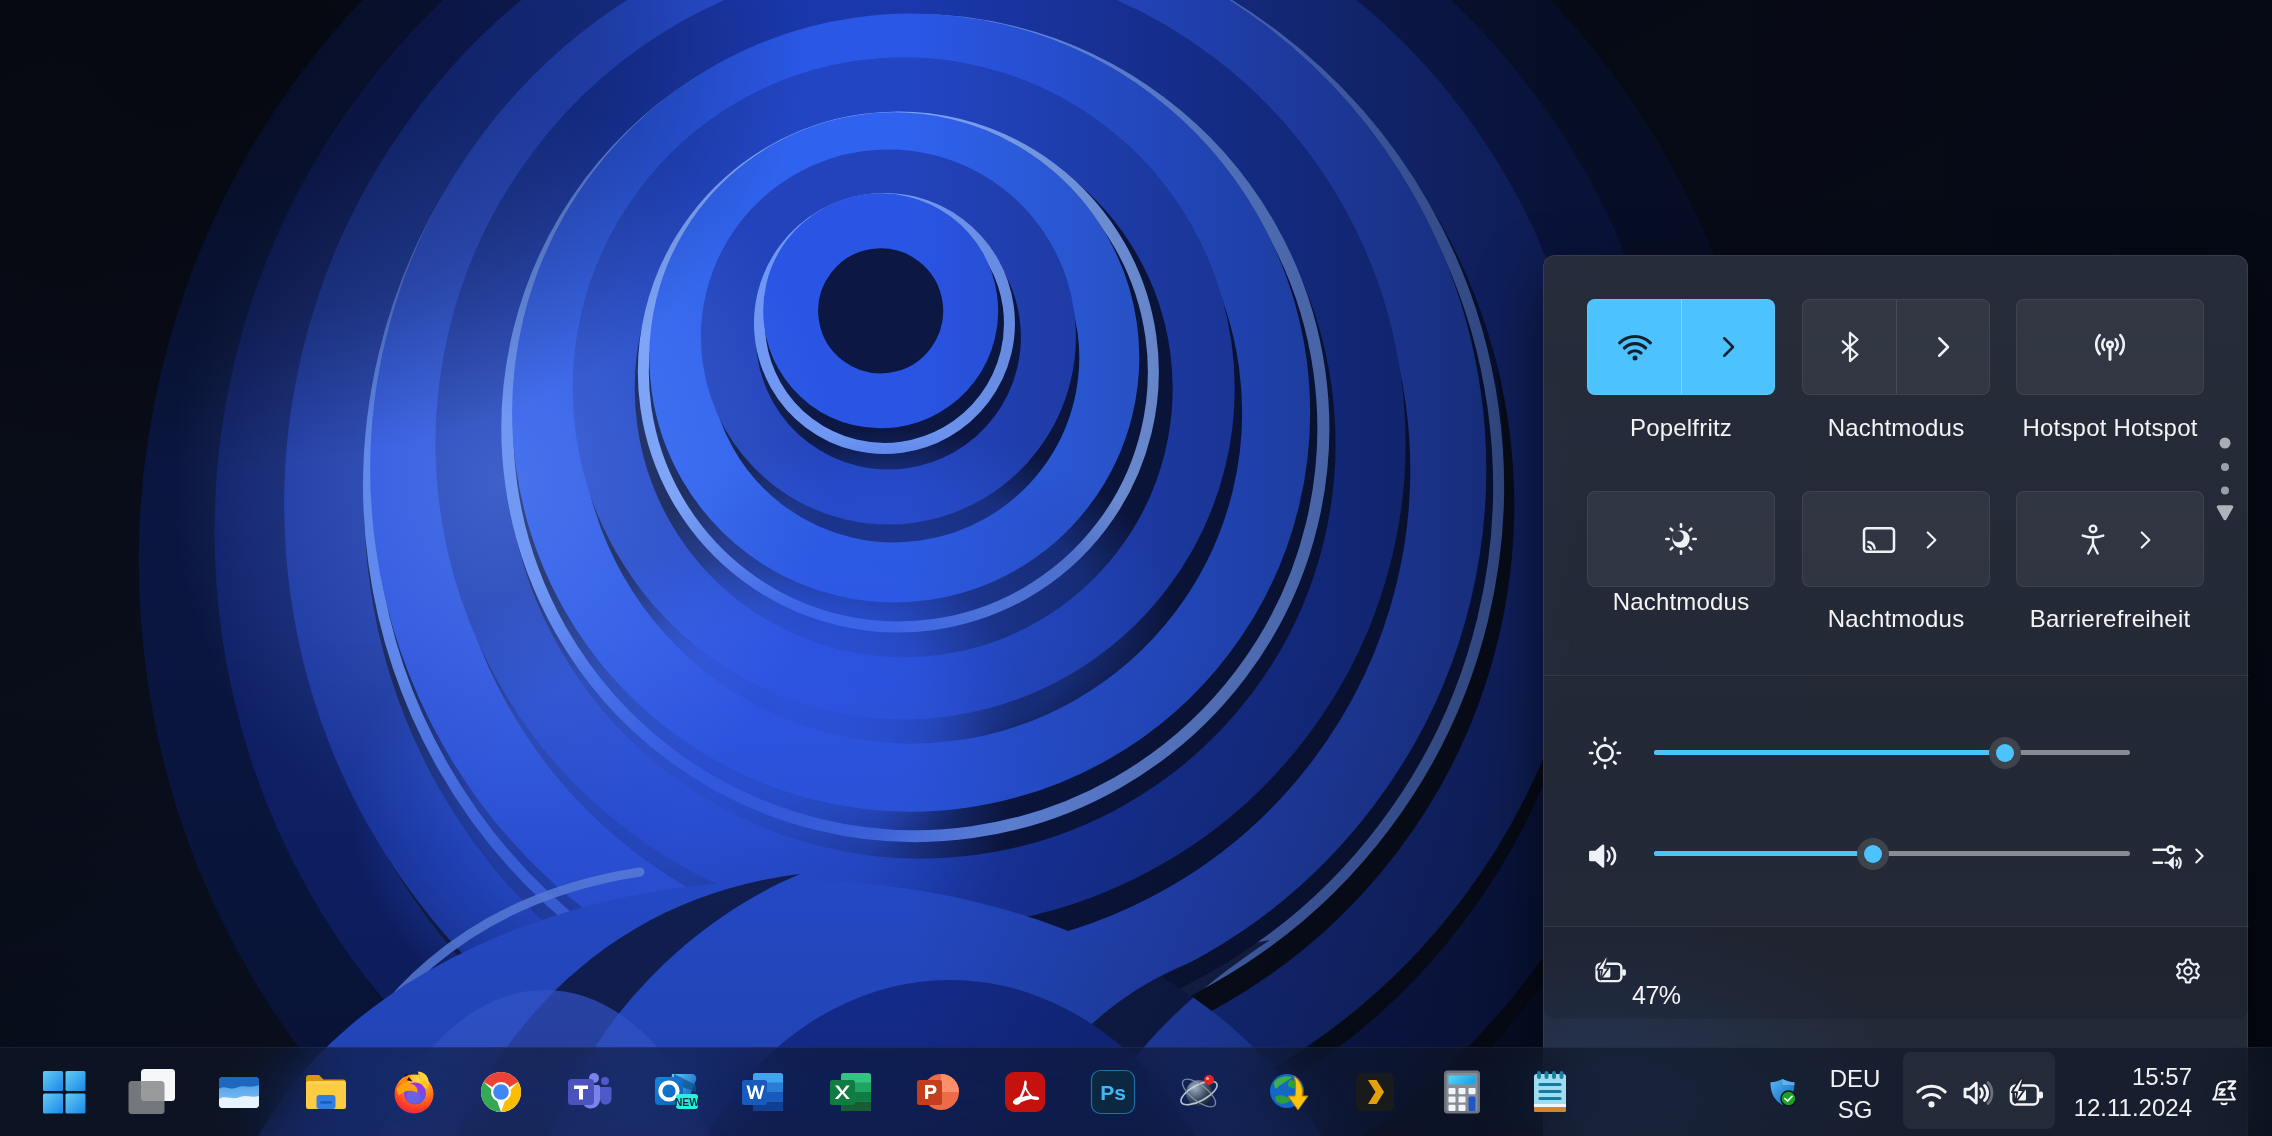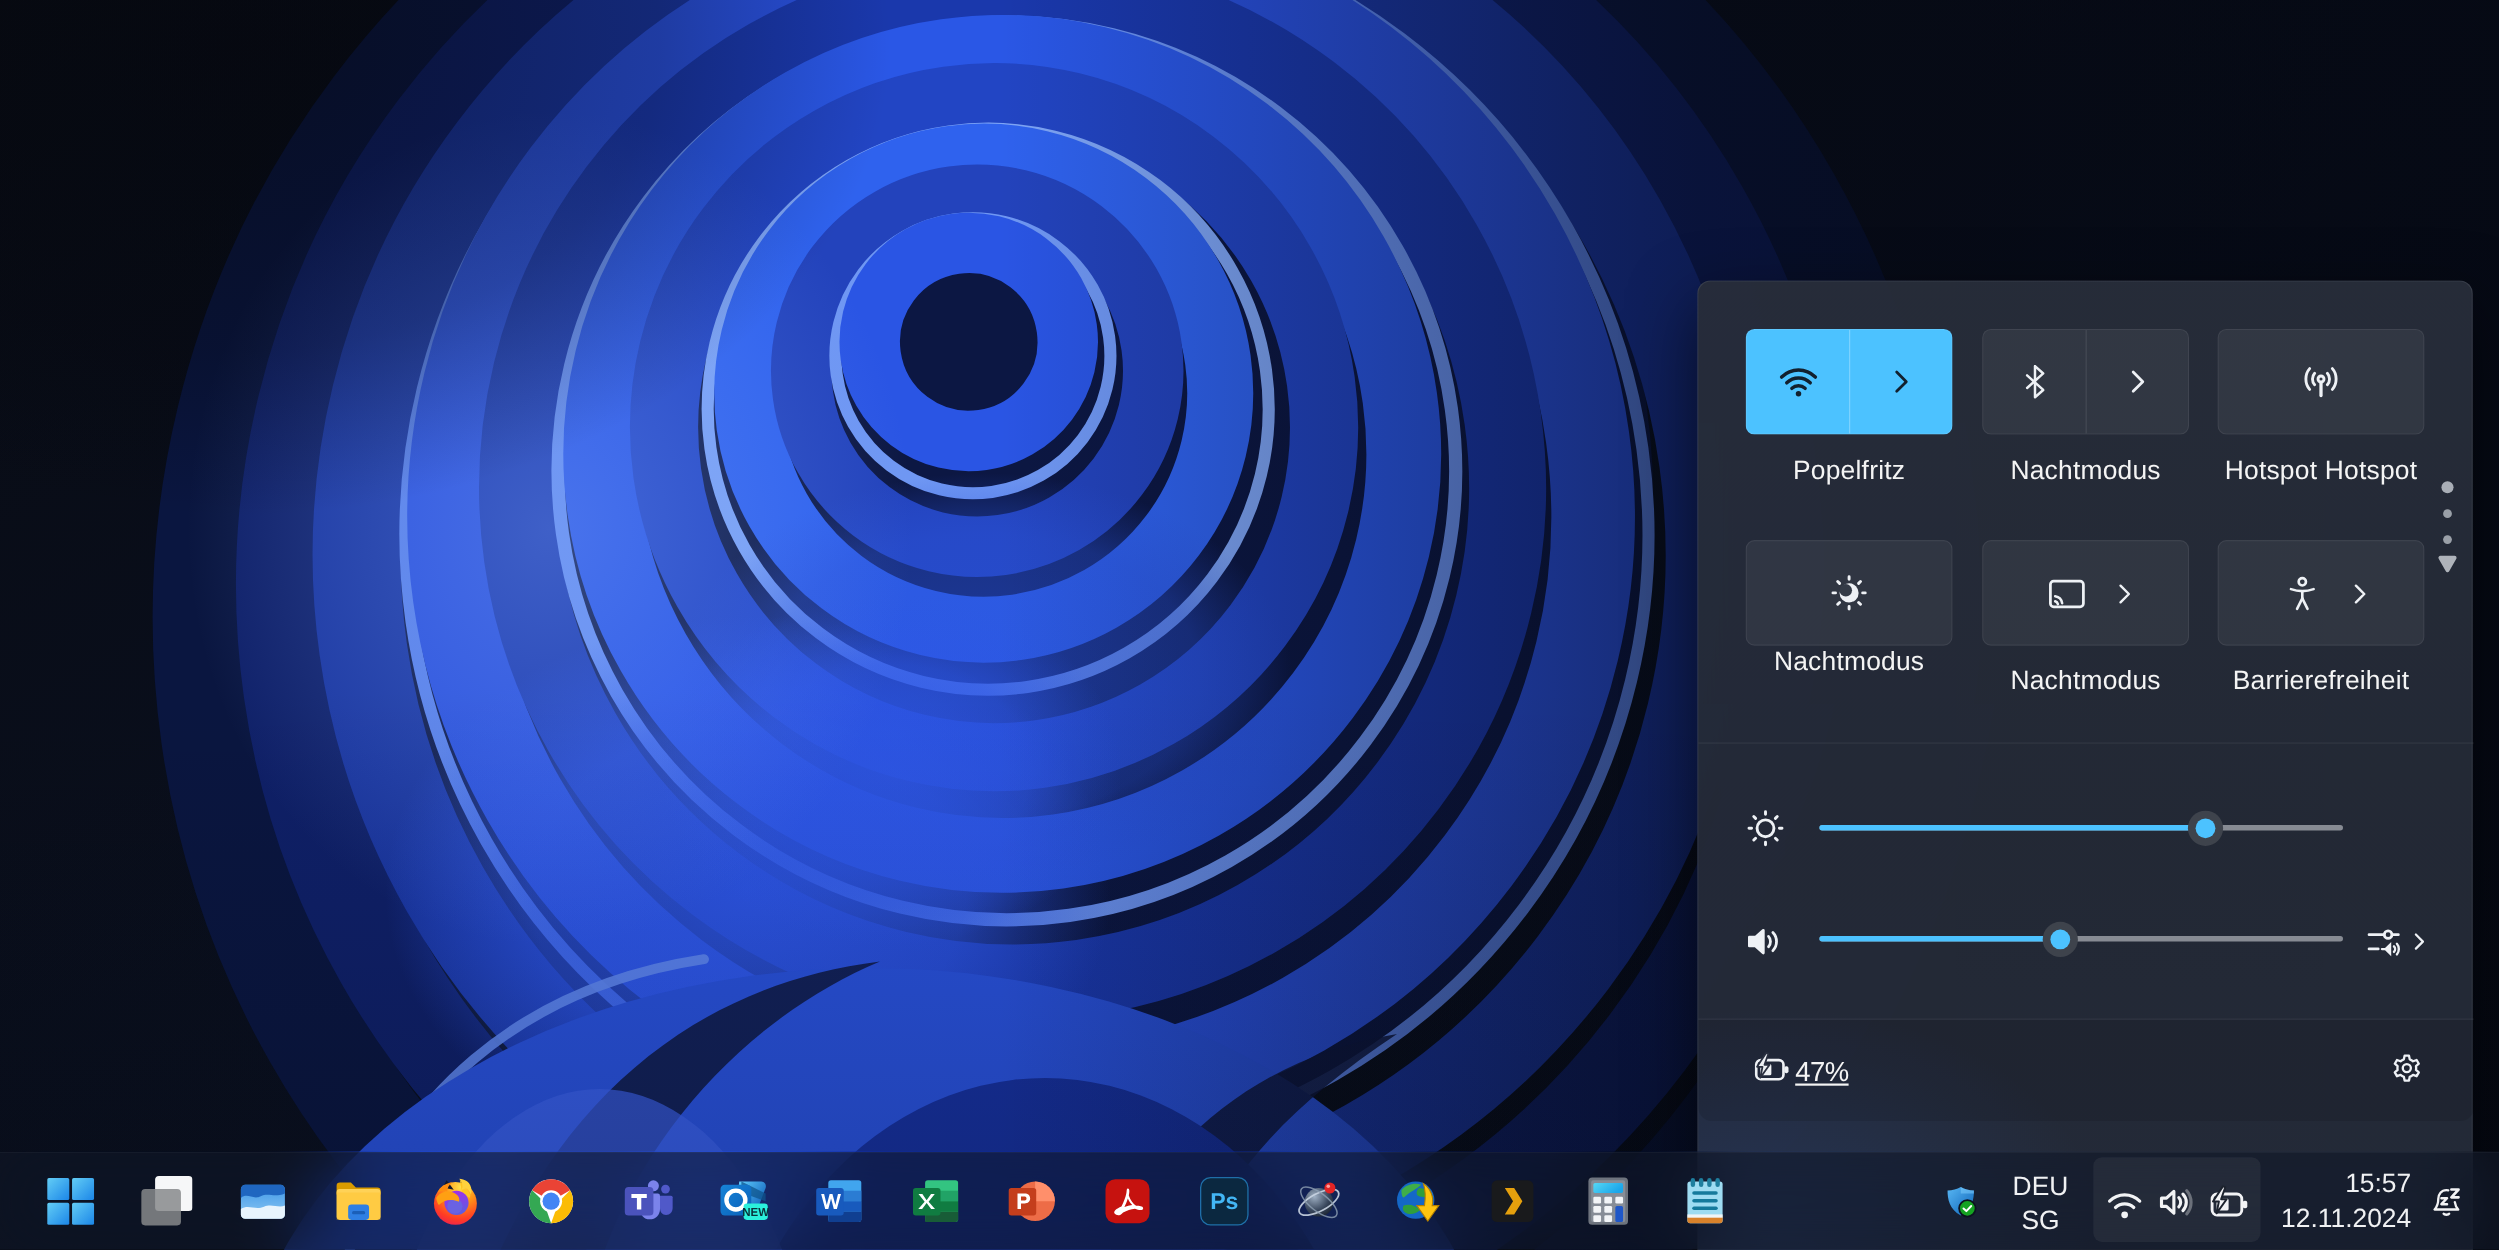--- a/index.html
+++ b/index.html
@@ -253,21 +253,21 @@
   </div>
 
   <div class="icen" style="left:44px; top:697px; width:40px; height:36px;">
     <svg width="37" height="33" viewBox="0 0 40 36" fill="none">
       <rect x="7" y="9.5" width="27" height="19" rx="4.5" stroke="#eef1f5" stroke-width="2.6"></rect>
       <rect x="34.8" y="15.5" width="4.2" height="7" rx="1.8" fill="#eef1f5"></rect>
       <rect x="11" y="13.5" width="11" height="11" rx="1.5" fill="#eef1f5"></rect>
       <path d="M16.8 2.5 L7.8 16.2 L13.2 16.2 L11 27 L20.2 14.2 L15.2 14.2 L19 3.2 Z" fill="#eef1f5" stroke="#2a3040" stroke-width="1.8" stroke-linejoin="round"></path>
     </svg>
   </div>
-  <div style="position:absolute; left:88px; top:704px; width:90px; height:30px; color:#f4f4f4; font-size:25px; letter-spacing:-0.5px; line-height:30px;text-decoration:underline;">47%</div>
+  <div style="position:absolute; left:88px; top:724px; width:90px; height:30px; color:#f4f4f4; font-size:25px; letter-spacing:-0.5px; line-height:30px;">47%</div>
   <div class="icen" style="left:626px; top:697px; width:36px; height:36px;">
     <svg width="34" height="34" viewBox="0 0 24 24" fill="none" stroke="#eef1f5" stroke-width="1.5" stroke-linejoin="round">
       <path d="M10.6 3.2 L13.4 3.2 L13.9 5.6 C14.7 5.9 15.4 6.3 16 6.8 L18.3 6 L19.7 8.4 L17.9 10 C18 10.4 18 10.8 18 11.2 C18 11.6 18 12 17.9 12.4 L19.7 14 L18.3 16.4 L16 15.6 C15.4 16.1 14.7 16.5 13.9 16.8 L13.4 19.2 L10.6 19.2 L10.1 16.8 C9.3 16.5 8.6 16.1 8 15.6 L5.7 16.4 L4.3 14 L6.1 12.4 C6 12 6 11.6 6 11.2 C6 10.8 6 10.4 6.1 10 L4.3 8.4 L5.7 6 L8 6.8 C8.6 6.3 9.3 5.9 10.1 5.6 Z" transform="translate(0,0.8)"></path>
       <circle cx="12" cy="12" r="2.6"></circle>
     </svg>
   </div>
 </div>
 
 <div id="taskbar">
 

